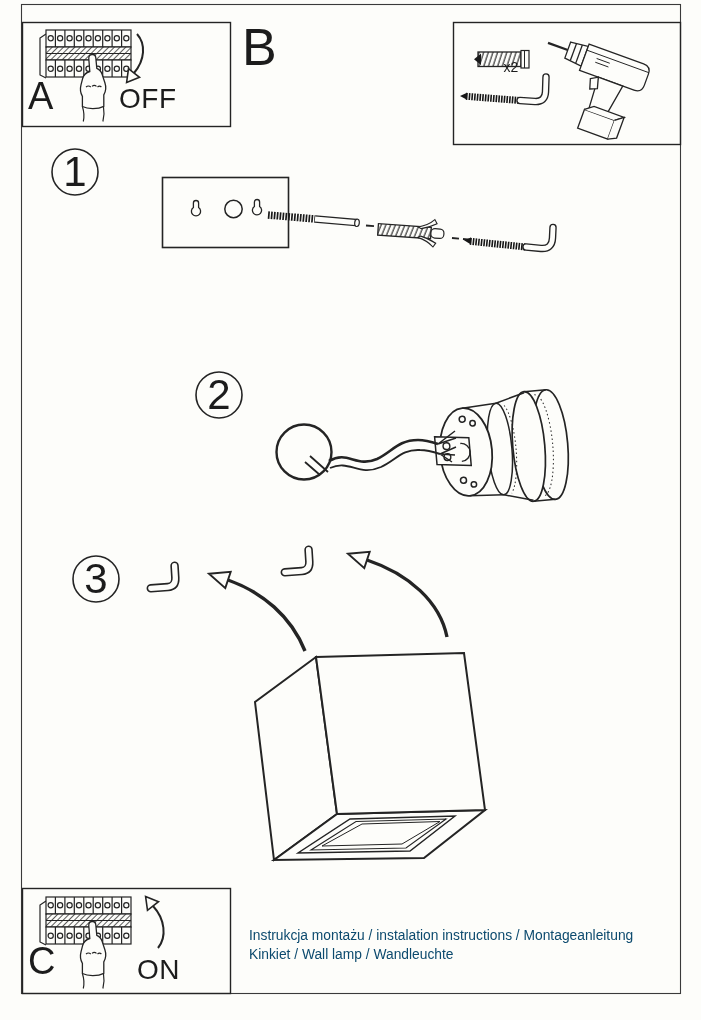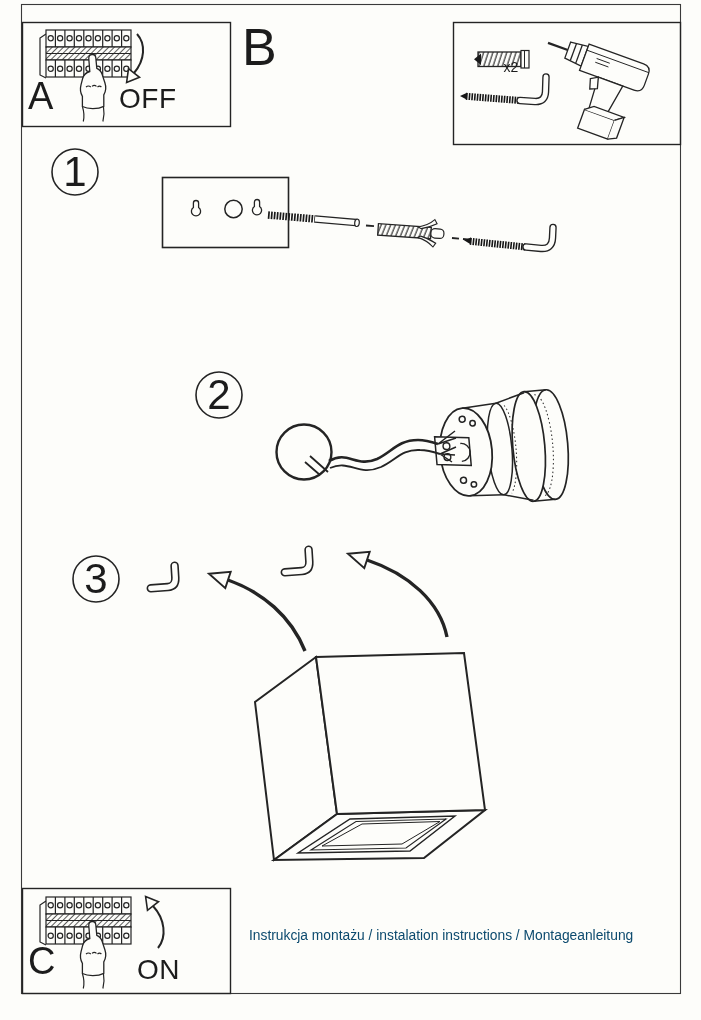--- a/index.html
+++ b/index.html
@@ -224,15 +224,16 @@
 
   <div class="txt digit" style="left:52px;top:149px;">1</div>
   <div class="txt digit" style="left:196px;top:372px;">2</div>
   <div class="txt digit" style="left:73px;top:556px;">3</div>
 
   <div class="txt letter-mid" style="left:28px;top:942px;">C</div>
   <div class="txt state" style="left:137px;top:956px;">ON</div>
 
   <div class="txt footer" style="left:249px;top:926px;">
     <div>Instrukcja montażu / instalation instructions / Montageanleitung</div>
+    <div>Kinkiet / Wall lamp / Wandleuchte</div>
   </div>
 
 </div>
 
 </body></html>

